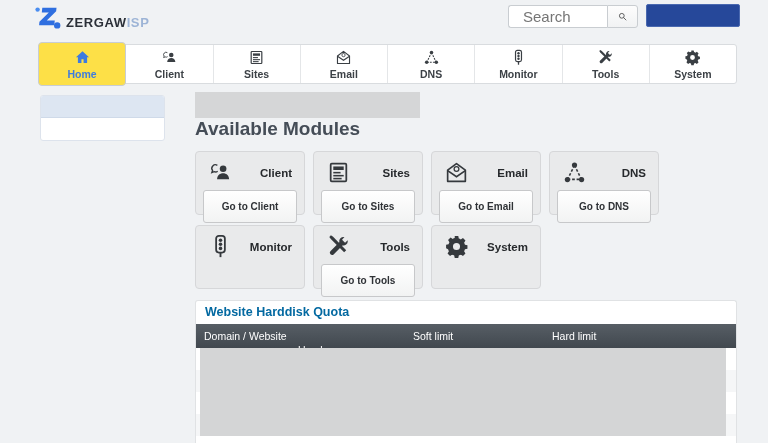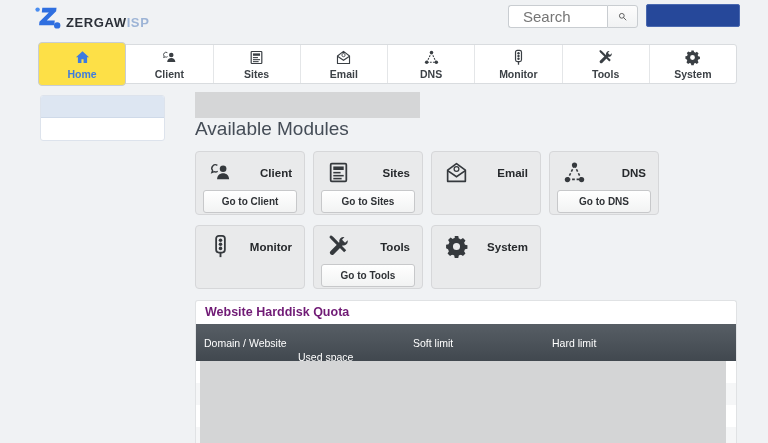--- a/index.html
+++ b/index.html
@@ -61,54 +61,54 @@
   }
   .side-item { height:22px; cursor:pointer; }
   .side-item.selected { background:#dde6f2; border-bottom:1px solid #cfdae9; }
 
   
   .breadcrumb-ph {
     position:absolute; left:195px; top:92px; width:225px; height:26px;
     background:#d5d6d7;
   }
   .page-heading {
-    position:absolute; left:195px; top:118px; font-size:19px; font-weight:normal;
+    position:absolute; left:195px; top:118px; font-size:19px; font-weight:bold;
     color:#454d57;
   }
   .cards-row { position:absolute; left:195px; display:flex; gap:8px; }
   .row-1 { top:151px; }
   .row-2 { top:225px; }
   .card {
     width:110px; height:64px; background:#e9eaeb; border:1px solid #d6d7d9;
     border-radius:4px; padding:7px 7px 6px;
   }
   .card-top {
     display:flex; align-items:center; justify-content:space-between;
     height:27px; padding:0 5px; color:#35393d;
   }
   .card-title { font-size:11.5px; font-weight:bold; color:#26292c; }
   .card-btn {
-    width:100%; height:23px; margin-top:4px;
+    width:100%; height:33px; margin-top:4px;
     background:linear-gradient(#ffffff,#f2f3f3); border:1px solid #c7c8ca;
     border-radius:3px; font-size:10px; font-weight:bold; color:#2f3236;
     cursor:pointer; font-family:"Liberation Sans", sans-serif;
   }
 
   
   .panel {
     position:absolute; left:195px; top:300px; width:542px; height:160px;
     background:#fff; border:1px solid #e0e2e4; border-bottom:none;
     border-radius:3px 3px 0 0;
   }
   .panel-title {
     height:23px; line-height:23px; padding:0 9px; font-size:12.5px;
-    font-weight:bold; color:#701a75;
+    font-weight:bold; color:#0369a1;
   }
   .thead {
-    display:flex; height:37px; align-items:center;
+    display:flex; height:24px; align-items:center;
     background:linear-gradient(#575e65,#41484f); color:#fff; font-size:10.5px;
   }
   .col-1 { width:102px; padding-left:8px; }
   .col-2 { width:103px;margin-top:28px; }
   .col-3 { width:107px;margin-left:12px; }
   .col-4 { flex:1;padding-left:32px; }
   .tbody {
     position:relative; height:116px;
     background:repeating-linear-gradient(#ffffff 0 22px, #f5f6f7 22px 44px);
   }
@@ -276,20 +276,21 @@
     </div>
     <button class="card-btn">Go to Sites</button>
   </div>
   <div class="card">
     <div class="card-top">
       <svg class="icon-lg">
           <use href="#i-email"></use>
         </svg>
       <span class="card-title">Email</span>
     </div>
+    <button class="card-btn">Go to Email</button>
   </div>
   <div class="card">
     <div class="card-top">
       <svg class="icon-lg">
           <use href="#i-dns"></use>
         </svg>
       <span class="card-title">DNS</span>
     </div>
     <button class="card-btn">Go to DNS</button>
   </div>

